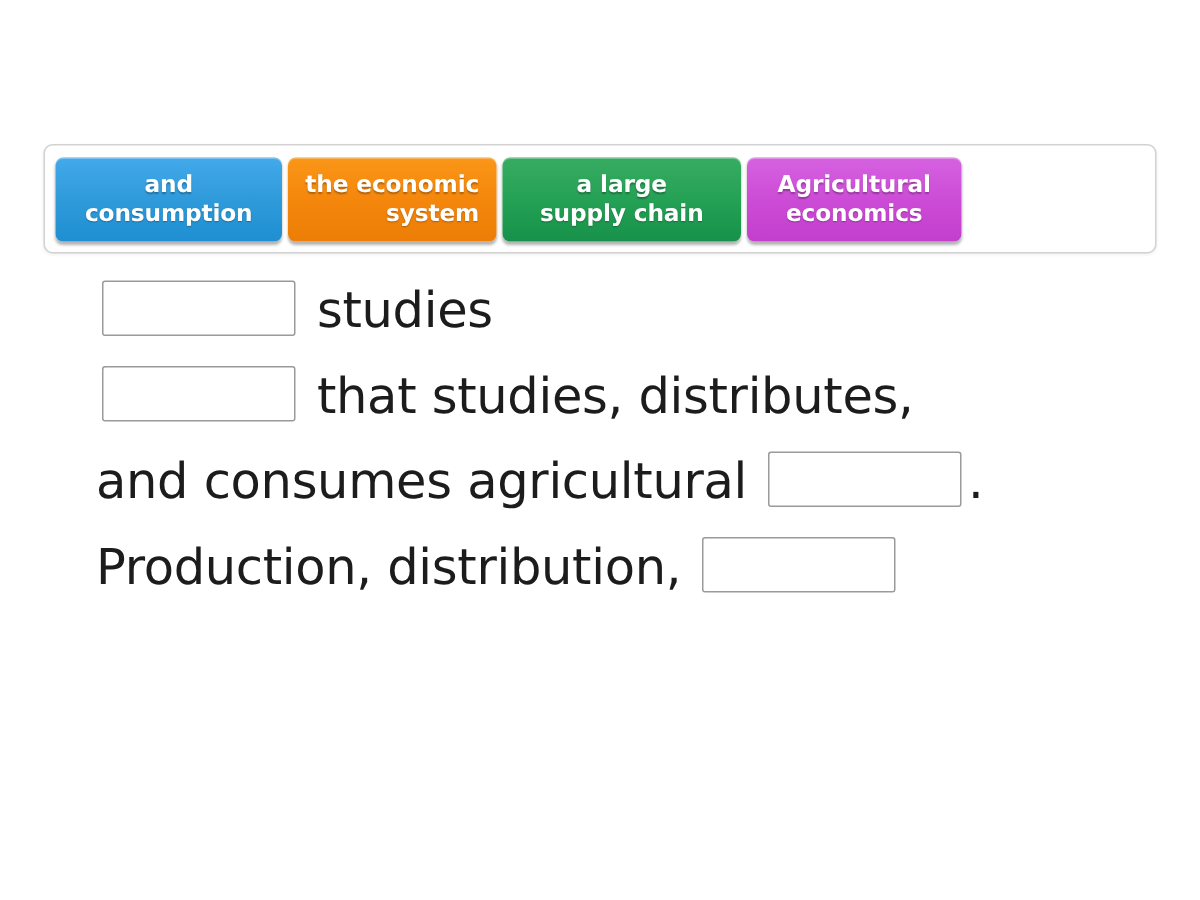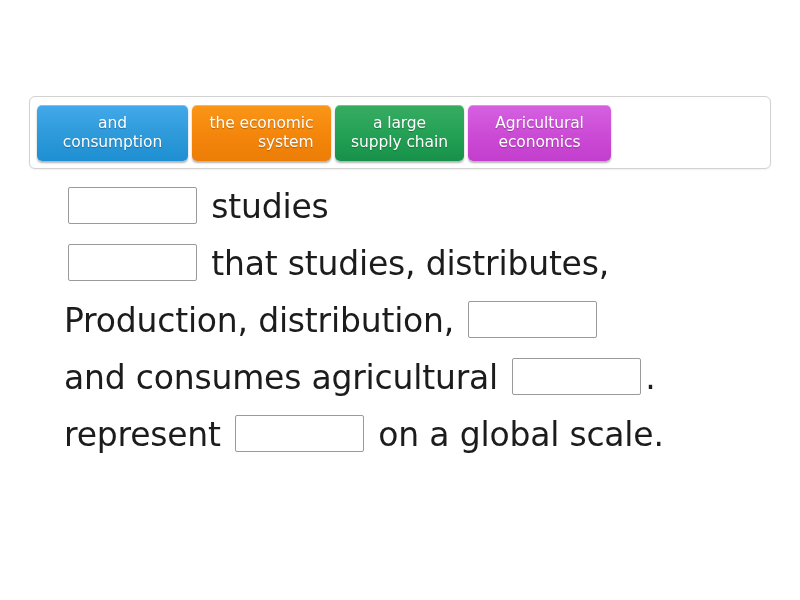--- a/index.html
+++ b/index.html
@@ -36,37 +36,37 @@
   .tile {
     flex: 0 0 auto;
     height: 56px;
     box-sizing: border-box;
     border-radius: 5px;
     display: flex;
     align-items: center;
     justify-content: center;
     text-align: center;
     color: #ffffff;
-    font-weight: normal;
+    font-weight: bold;
     font-size: 15.5px;
     line-height: 19px;
     letter-spacing: -0.1px;
     padding: 0 6px;
     text-shadow: 0 1px 1px rgba(0,0,0,0.28);
     box-shadow: 0 2px 2px rgba(0,0,0,0.30),
                 inset 0 1px 0 rgba(255,255,255,0.30);
     cursor: pointer;
     user-select: none;
   }
   .tile-text { display: block; white-space: pre-line; }
 
   .tile-blue   { width: 151px; background: linear-gradient(180deg,#43a9ea 0%, #2e9ada 52%, #1e8fd2 100%); }
   .tile-red    { width: 143px; background: linear-gradient(180deg,#e02734 0%, #d01b27 52%, #be1420 100%); }
   .tile-orange { width: 139px; background: linear-gradient(180deg,#fa9618 0%, #f4860c 52%, #ec7d06 100%); text-align: right; }
-  .tile-green  { width: 129px; background: linear-gradient(180deg,#37ac61 0%, #24a155 52%, #17914a 100%); }
+  .tile-green  { width: 159px; background: linear-gradient(180deg,#37ac61 0%, #24a155 52%, #17914a 100%); }
   .tile-purple { width: 143px; background: linear-gradient(180deg,#d562e0 0%, #cc4bd6 52%, #c33ecd 100%); }
 
   
   #sentence {
     position: absolute;
     left: 64px;
     top: 178px;
     width: 700px;
     font-size: 33px;
     line-height: 57px;
@@ -127,24 +127,21 @@
 
   <div>
     <span class="blank blank-1"></span><span class="word"> studies</span>
   </div>
 
   <div>
     <span class="blank blank-2"></span><span class="word"> that studies, distributes,</span>
   </div>
 
   <div>
-    <span class="word">Production, distribution, </span><span class="blank blank-4"></span>
-  </div>
-
-  <div>
     <span class="word">and consumes agricultural </span><span class="blank blank-3"></span><span class="word">.</span>
   </div>
 
   <div>
-    <span class="word">represent </span><span class="blank blank-5"></span><span class="word"> on a global scale.</span>
+    <span class="word">Production, distribution, </span><span class="blank blank-4"></span>
   </div>
+
 
 </div>
 
 </body></html>

